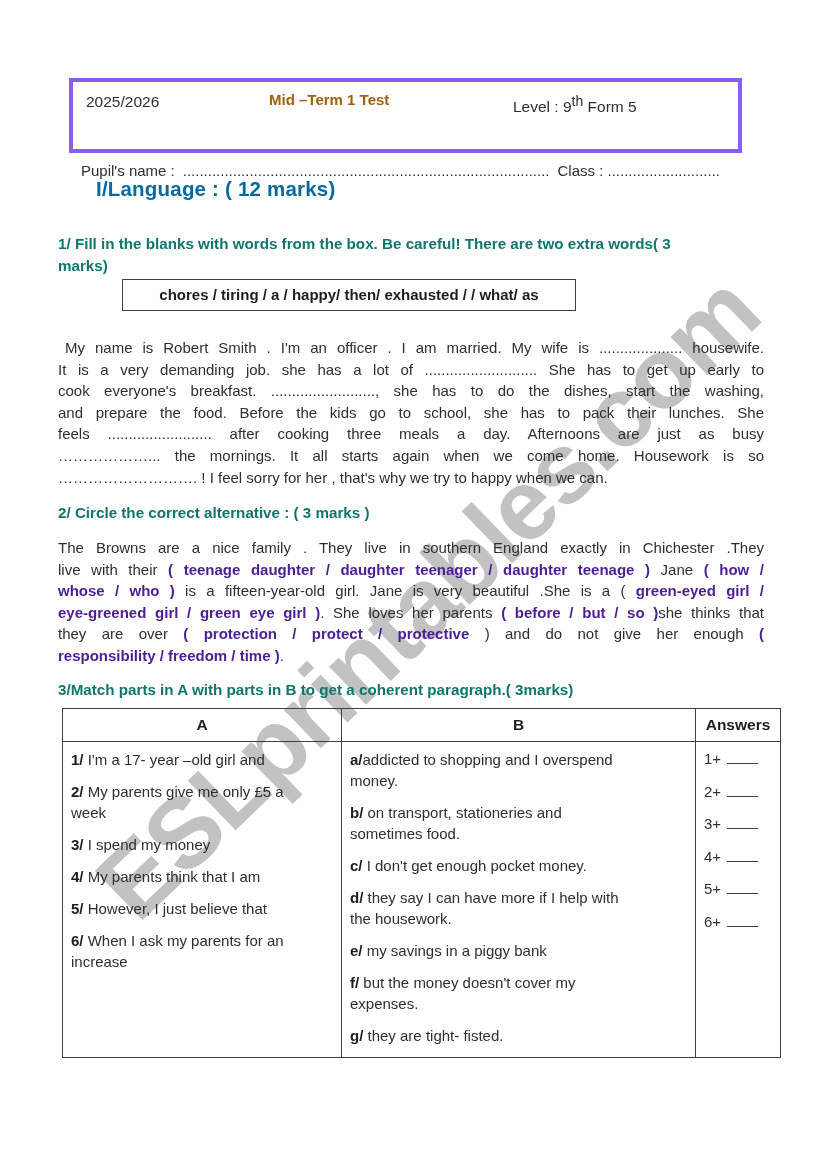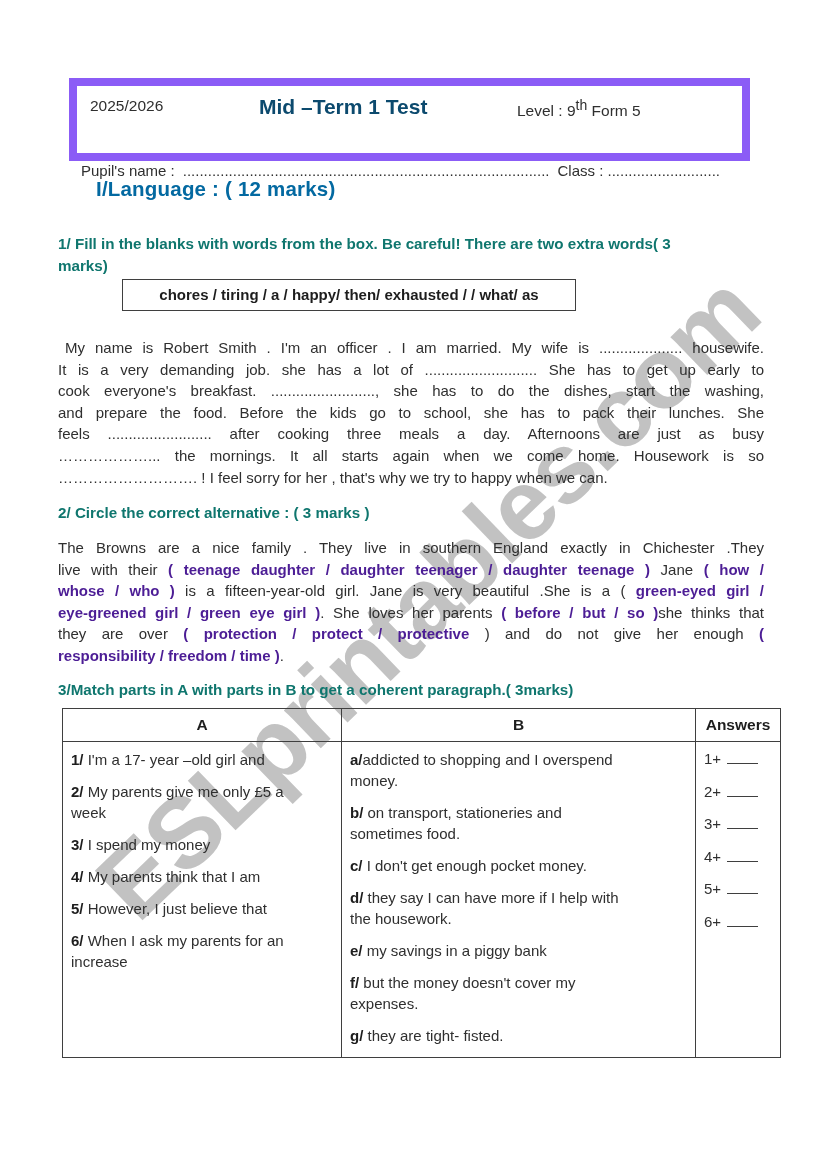--- a/index.html
+++ b/index.html
@@ -10,24 +10,24 @@
   .watermark {
     position:absolute; left:-73px; top:542px; width:1000px; height:110px;
     line-height:110px; text-align:center; font-size:100px; font-weight:700;
     letter-spacing:-2px; color:#b4b4b4; opacity:.8;
     transform:rotate(-44deg); z-index:0; pointer-events:none; white-space:nowrap;
   }
   .content { position:absolute; inset:0; z-index:1; }
 
   .header-box {
     position:absolute; left:69px; top:78px; width:665px; height:67px;
-    border:8px solid #8b5cf6; background:transparent;
+    border:4px solid #8b5cf6; background:transparent;
   }
   .hb-year  { position:absolute; left:13px;  top:11px; font-size:15.5px; }
-  .hb-title { position:absolute; left:182px; top:9px;  font-size:21px; font-weight:700; color:#0c4a6e; }
+  .hb-title { position:absolute; left:196px; top:9px;  font-size:15px; font-weight:700; color:#a16207; }
   .hb-level { position:absolute; left:440px; top:11px; font-size:15.5px; }
   .hb-level sup { font-size:14px; }
 
   .pupil-line {
     position:absolute; left:81px; top:162px; width:680px; font-size:15px;
     white-space:nowrap; overflow:hidden;
   }
   .pupil-line .gap { display:inline-block; width:8px; }
 
   .sec-heading { position:absolute; left:96px; top:177px; font-size:20.5px; font-weight:700; color:#0369a1; letter-spacing:.2px; }

